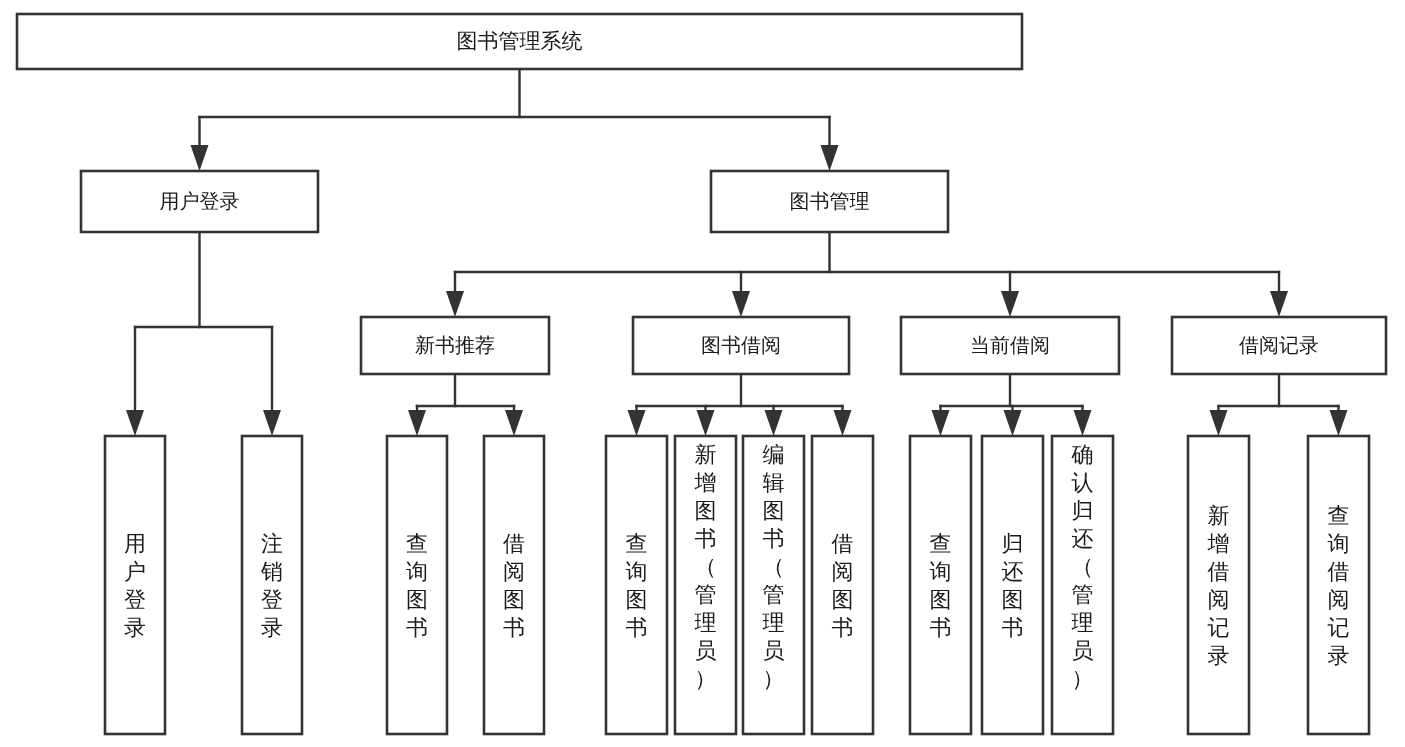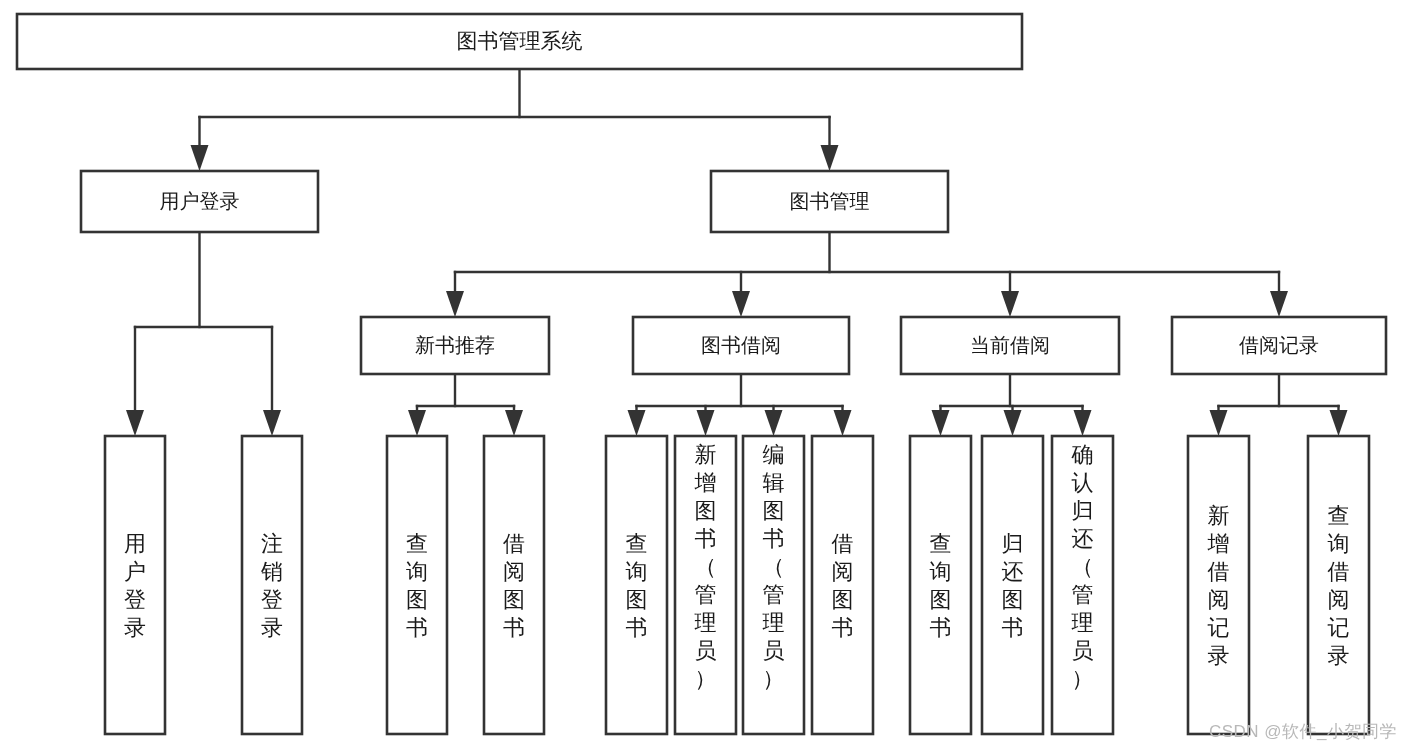--- a/index.html
+++ b/index.html
@@ -168,15 +168,14 @@
         <text x="1012.5" y="551" class="leaf-label"><tspan x="1012.5" dy="0">归</tspan><tspan x="1012.5" dy="28">还</tspan><tspan x="1012.5" dy="28">图</tspan><tspan x="1012.5" dy="28">书</tspan></text>
         <rect x="1052" y="436" width="61" height="298" class="node-box"></rect>
         <text x="1082.5" y="462" class="leaf-label"><tspan x="1082.5" dy="0">确</tspan><tspan x="1082.5" dy="28">认</tspan><tspan x="1082.5" dy="28">归</tspan><tspan x="1082.5" dy="28">还</tspan><tspan x="1082.5" dy="28">（</tspan><tspan x="1082.5" dy="28">管</tspan><tspan x="1082.5" dy="28">理</tspan><tspan x="1082.5" dy="28">员</tspan><tspan x="1082.5" dy="28">）</tspan></text>
         <rect x="1188" y="436" width="61" height="298" class="node-box"></rect>
         <text x="1218.5" y="523" class="leaf-label"><tspan x="1218.5" dy="0">新</tspan><tspan x="1218.5" dy="28">增</tspan><tspan x="1218.5" dy="28">借</tspan><tspan x="1218.5" dy="28">阅</tspan><tspan x="1218.5" dy="28">记</tspan><tspan x="1218.5" dy="28">录</tspan></text>
         <rect x="1308" y="436" width="61" height="298" class="node-box"></rect>
         <text x="1338.5" y="523" class="leaf-label"><tspan x="1338.5" dy="0">查</tspan><tspan x="1338.5" dy="28">询</tspan><tspan x="1338.5" dy="28">借</tspan><tspan x="1338.5" dy="28">阅</tspan><tspan x="1338.5" dy="28">记</tspan><tspan x="1338.5" dy="28">录</tspan></text>
       </g>
   </svg>
 
-  <div class="watermark">CSDN @软件_小贺同学</div>
 
 </div>
 
 </body></html>

